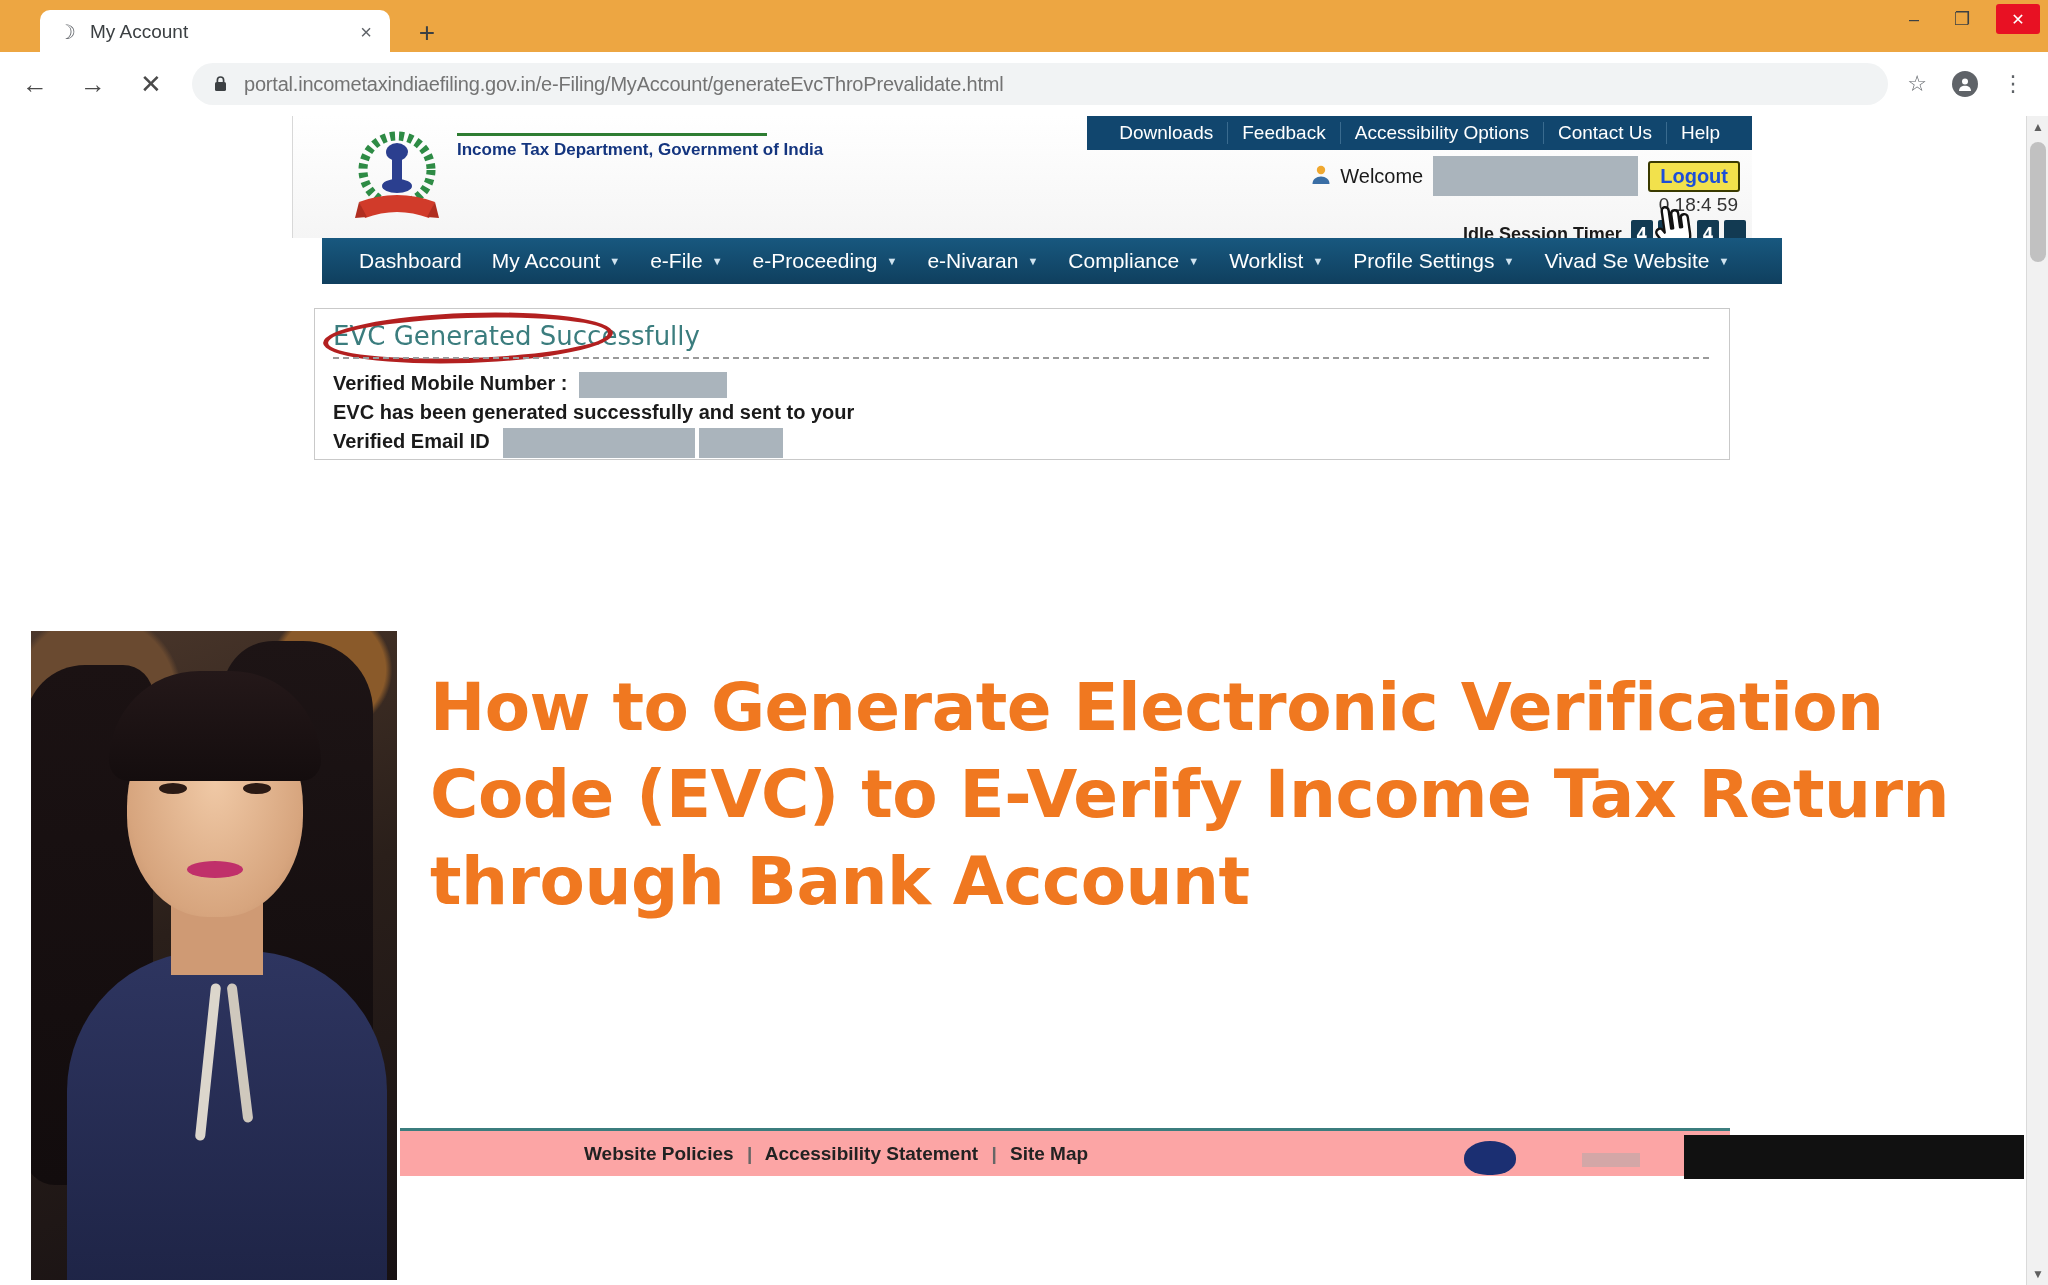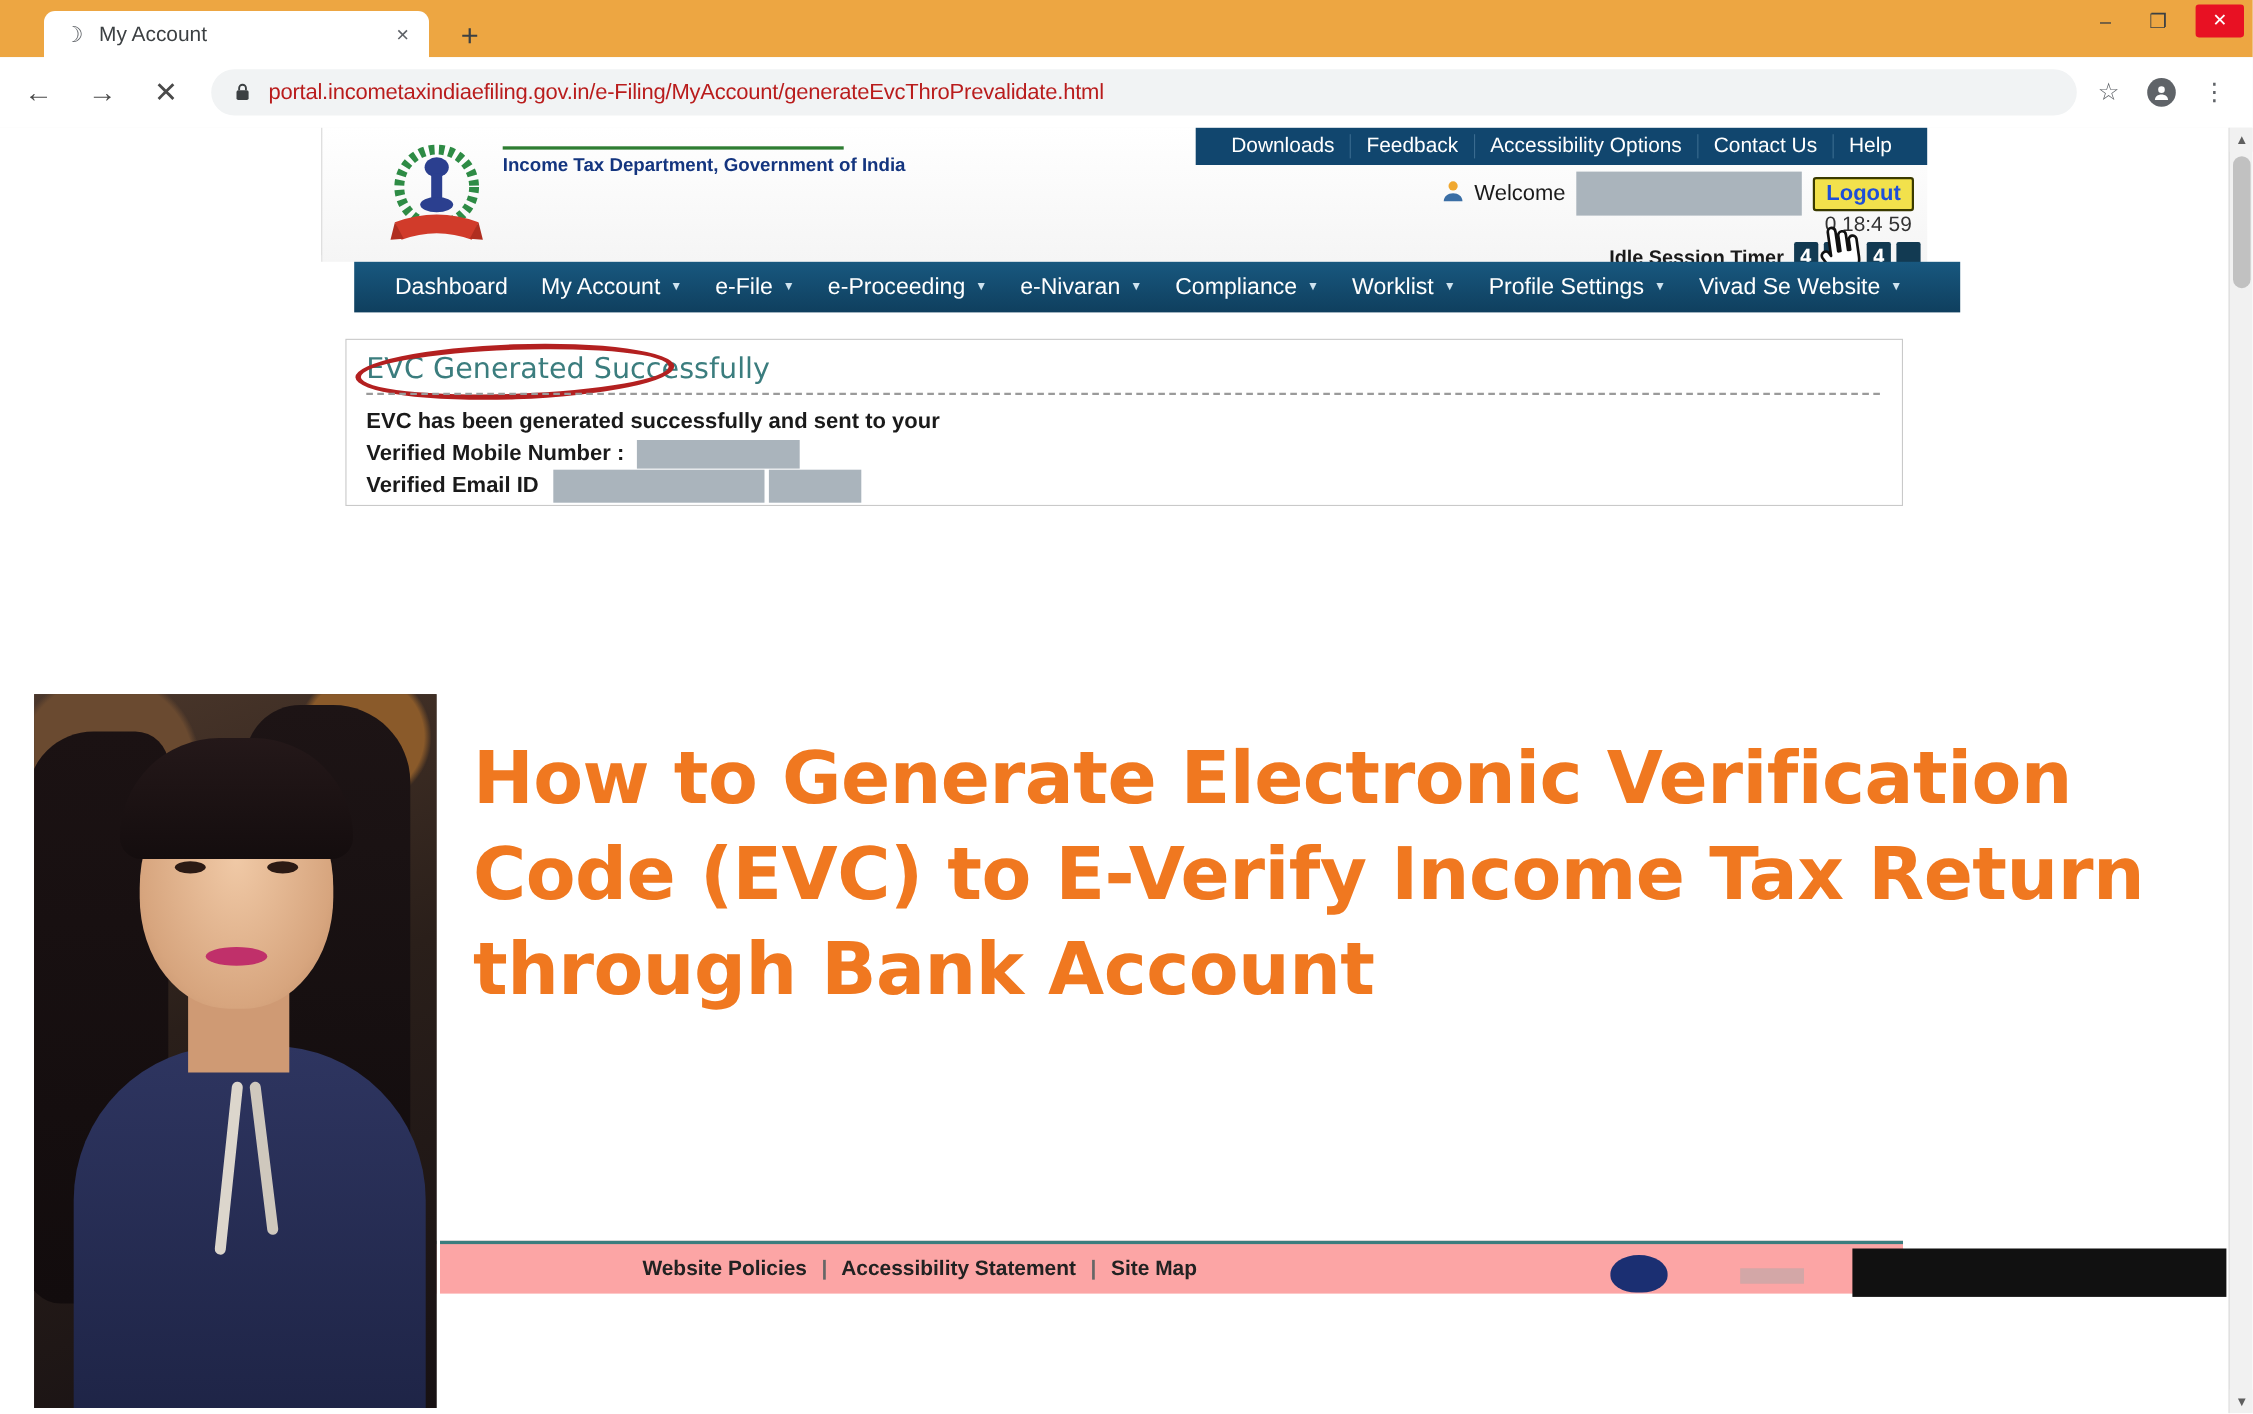--- a/index.html
+++ b/index.html
@@ -66,21 +66,21 @@
     display:flex; align-items:center; justify-content:center;
     color: #4a4a4a; font-size: 26px; flex: none;
   }
   .urlbox {
     flex: 1; height: 42px; margin: 0 16px 0 18px;
     background: #f1f3f4; border-radius: 21px;
     display: flex; align-items: center; padding: 0 18px;
   }
   .lock-icon { flex:none; width: 20px; height: 22px; display:flex; align-items:center; justify-content:center; color:#3c4043; font-size: 17px;}
   .urltext {
-    margin-left: 14px; font-size: 20px; color: #b91c1c;
+    margin-left: 14px; font-size: 20px; color: #737373;
     white-space: nowrap; overflow: hidden;
     letter-spacing: -0.2px;
   }
   .omni-right { display:flex; align-items:center; gap: 22px; margin-right: 22px; }
   .omni-ico { color:#5f6368; font-size: 22px; width: 26px; text-align:center; }
   .avatar-ico {
     width: 26px; height: 26px; border-radius: 50%;
     background: #5f6368; color:#fff; font-size: 15px;
     display:flex; align-items:center; justify-content:center;
   }
@@ -471,25 +471,25 @@
           <span>Vivad Se Website</span>
           <span class="menu-caret">▼</span>
         </span>
       </div>
 
       <div class="card">
         <div class="card-title">EVC Generated Successfully</div>
         <div class="ellipse"></div>
         <div class="card-dash"></div>
         <div class="card-body">
-          <div class="card-line">EVC has been generated successfully and sent to your</div>
           <div class="card-line">
             <span>Verified Mobile Number :</span>
             <span class="redact redact-mob"></span>
           </div>
+          <div class="card-line">EVC has been generated successfully and sent to your</div>
           <div class="card-line">
             <span>Verified Email ID</span>
             <span class="redact redact-mail"></span><span class="redact redact-mail2"></span>
           </div>
         </div>
       </div>
 
       <div class="portal-footer">
         <div class="footer-links">
           <span>Website Policies</span>

